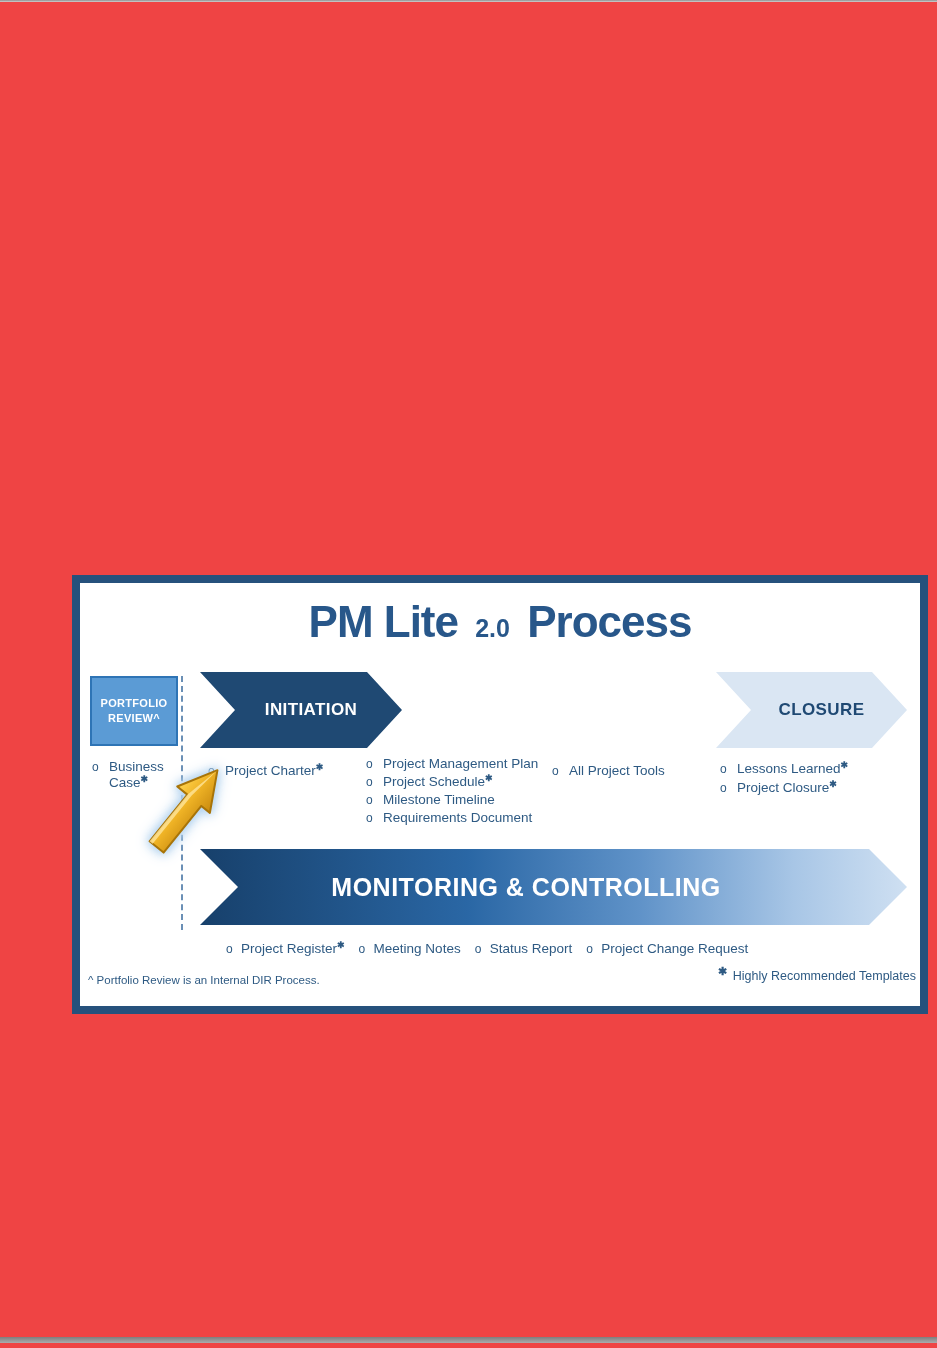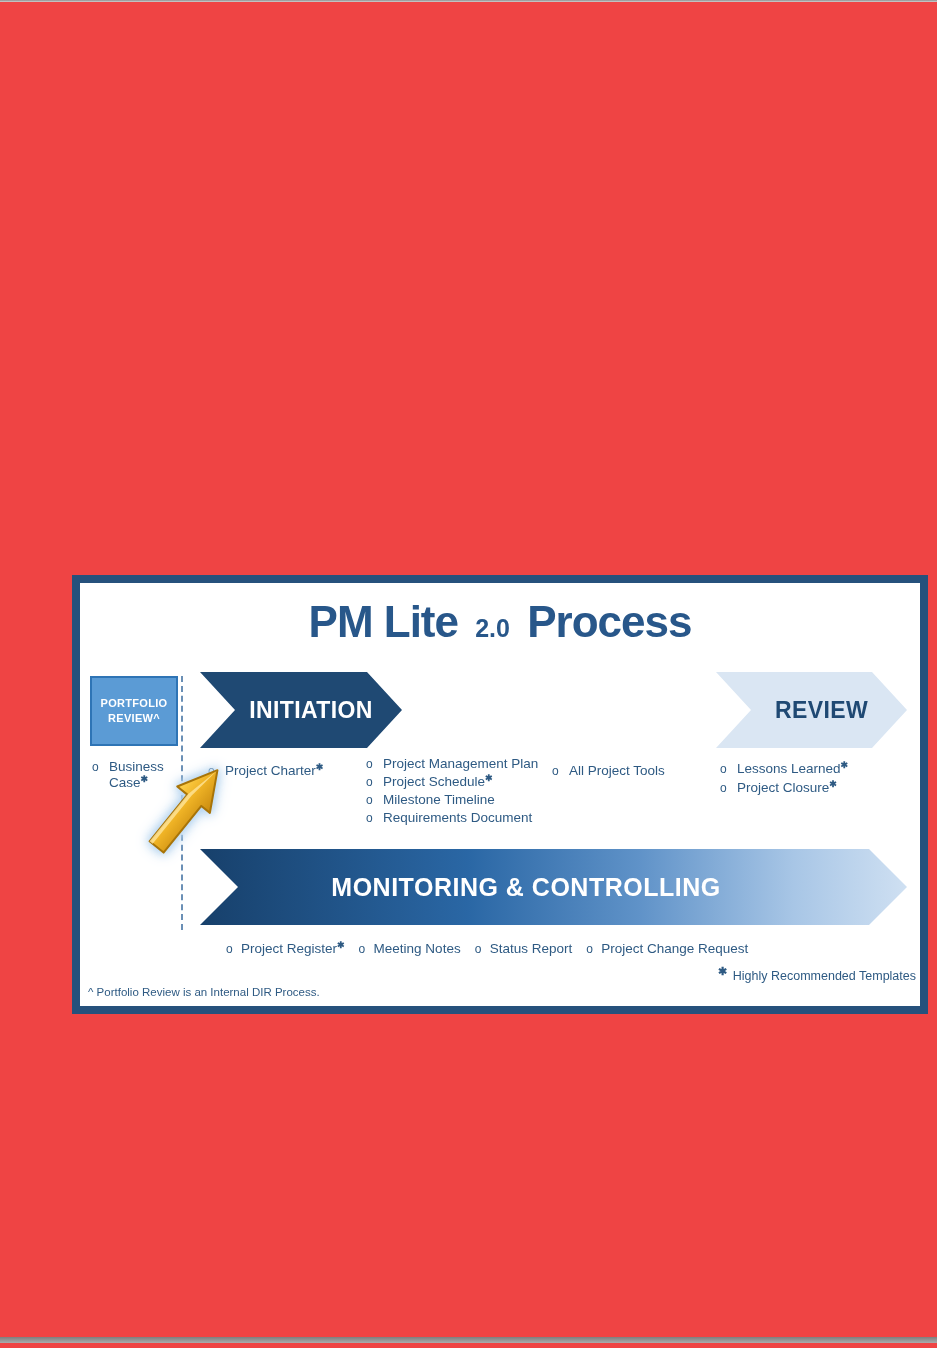--- a/index.html
+++ b/index.html
@@ -21,21 +21,21 @@
   
   .portfolio-box{position:absolute;left:10px;top:93px;width:88px;height:70px;
         background:var(--portfolio_fill);border:2px solid var(--portfolio_border);
         box-sizing:border-box;display:flex;align-items:center;justify-content:flex-end;text-align:center;
         color:#fff;font-size:11px;font-weight:bold;line-height:1.4;letter-spacing:.3px;}
   .dashed-line{position:absolute;left:101px;top:93px;height:254px;width:0;
         border-left:2px dashed #6a8fb5;}
 
   .chev{position:absolute;top:89px;height:76px;display:flex;align-items:center;justify-content:center;
         clip-path:polygon(0 0,calc(100% - 35px) 0,100% 50%,calc(100% - 35px) 100%,0 100%,35px 50%);
-        font-size:23px;font-weight:bold;letter-spacing:.4px;padding-left:20px;box-sizing:border-box;}
+        font-size:17px;font-weight:bold;letter-spacing:.4px;padding-left:20px;box-sizing:border-box;}
   .chev-initiation{left:120px;width:202px;background:var(--dark_navy);color:#fff;}
   .chev-planning {left:292px;width:194px;background:var(--medium_blue);color:#fff;}
   .chev-execution{left:466px;width:166px;background:var(--light_blue);color:var(--dark_navy);}
   .chev-closure  {left:636px;width:191px;background:var(--pale_blue);color:var(--dark_navy);}
 
   
   .items{position:absolute;color:var(--text_blue);font-size:13.5px;line-height:16px;}
   .bullet-item{display:flex;margin-bottom:3px;}
   .bullet-item .bchar{flex:0 0 17px;font-size:12px;}
   .bullet-item .btext{flex:1;}
@@ -55,21 +55,21 @@
         clip-path:polygon(0 0,calc(100% - 38px) 0,100% 50%,calc(100% - 38px) 100%,0 100%,38px 50%);
         background:linear-gradient(90deg,var(--bar_grad_start) 0%,var(--bar_grad_mid) 38%,
                    #5f92c8 62%,#a8c6e6 84%,var(--bar_grad_end) 100%);
         display:flex;align-items:center;justify-content:center;
         color:#fff;font-size:25px;font-weight:bold;letter-spacing:.5px;padding-right:55px;box-sizing:border-box;}
   .items-monitoring{left:146px;top:358px;width:680px;display:flex;flex-direction:row;gap:0;}
   .items-monitoring .bullet-item{margin:0 14px 0 0;white-space:nowrap;}
   .items-monitoring .bullet-item .bchar{flex:0 0 15px;}
 
   
-  .footnote-left{position:absolute;left:8px;bottom:8px;color:var(--text_blue);font-size:11.5px;}
+  .footnote-left{position:absolute;left:8px;bottom:20px;color:var(--text_blue);font-size:11.5px;}
   .footnote-right{position:absolute;right:4px;bottom:23px;color:var(--text_blue);font-size:12.5px;}
   .footnote-right .fstar{font-size:11px;font-weight:bold;vertical-align:super;margin-right:2px;}
 
   
   .arrow-wrap{position:absolute;left:58px;top:172px;width:96px;height:108px;
         filter:drop-shadow(0 0 4px #b5d4ef) drop-shadow(0 0 6px #b5d4ef);}
 </style>
 </head>
 <body>
 
@@ -87,21 +87,21 @@
     <div class="portfolio-box">
       <span>PORTFOLIO REVIEW^</span>
     </div>
 
     <div class="dashed-line"></div>
 
     <div class="chev chev-initiation">
       <span>INITIATION</span>
     </div>
     <div class="chev chev-closure">
-      <span>REVIEW</span>
+      <span>CLOSURE</span>
     </div>
 
     <div class="items items-portfolio">
         <div class="bullet-item">
           <span class="bchar">o</span>
           <span class="btext">Business Case<sup class="star">✱</sup></span>
         </div>
       </div>
     <div class="items items-initiation">
         <div class="bullet-item">

